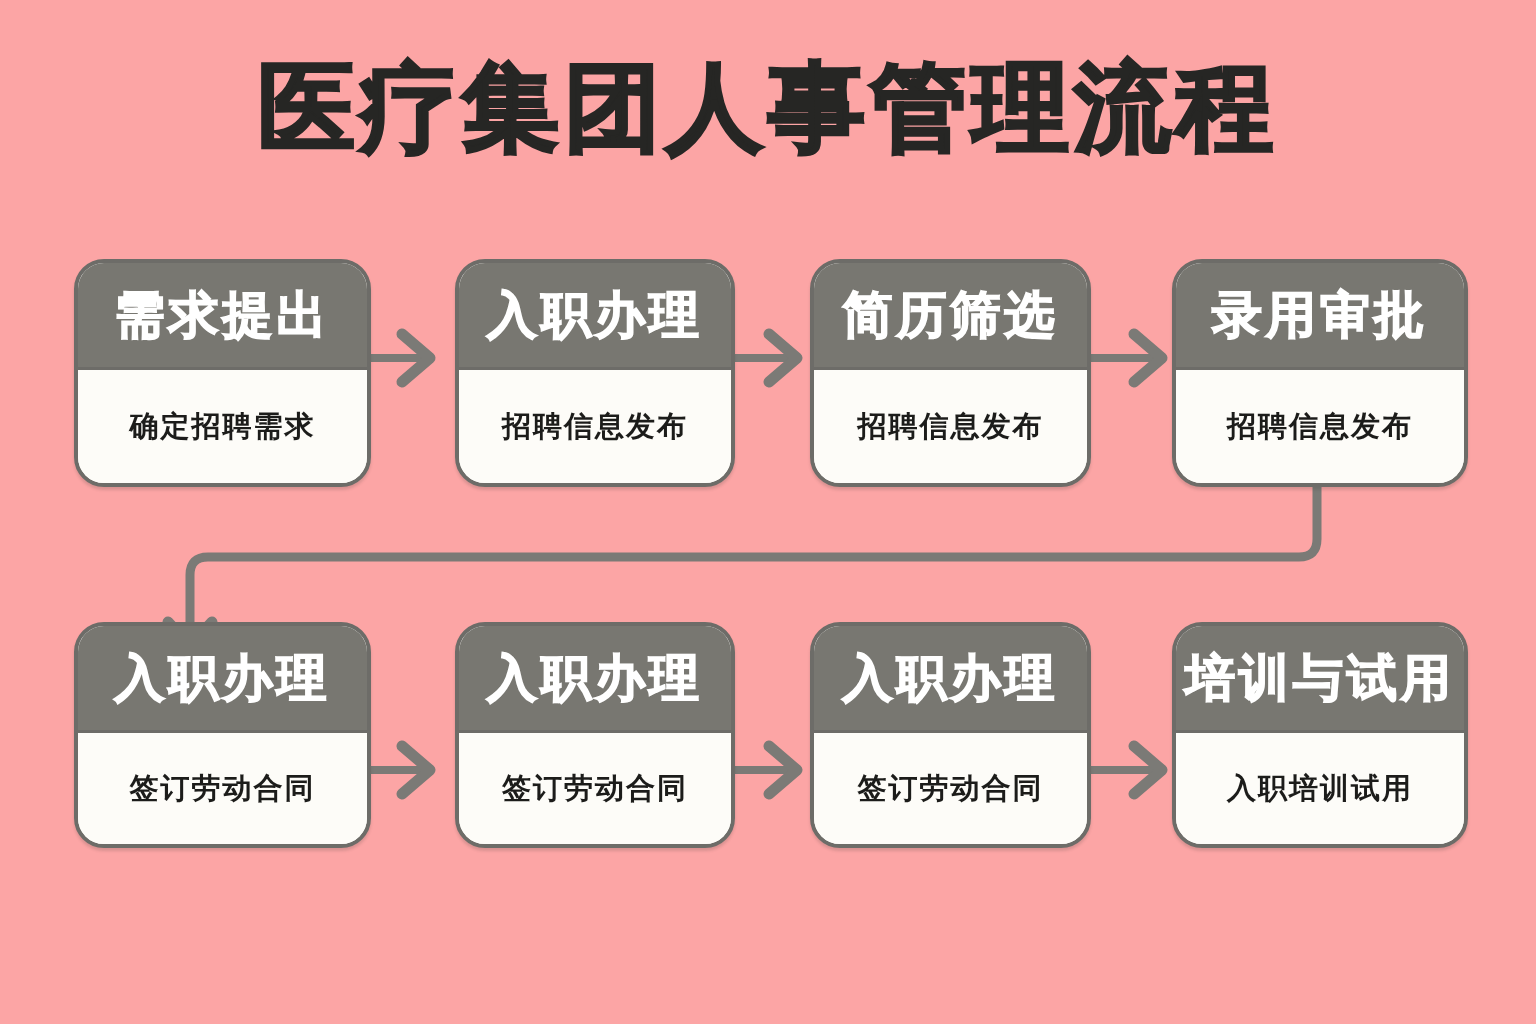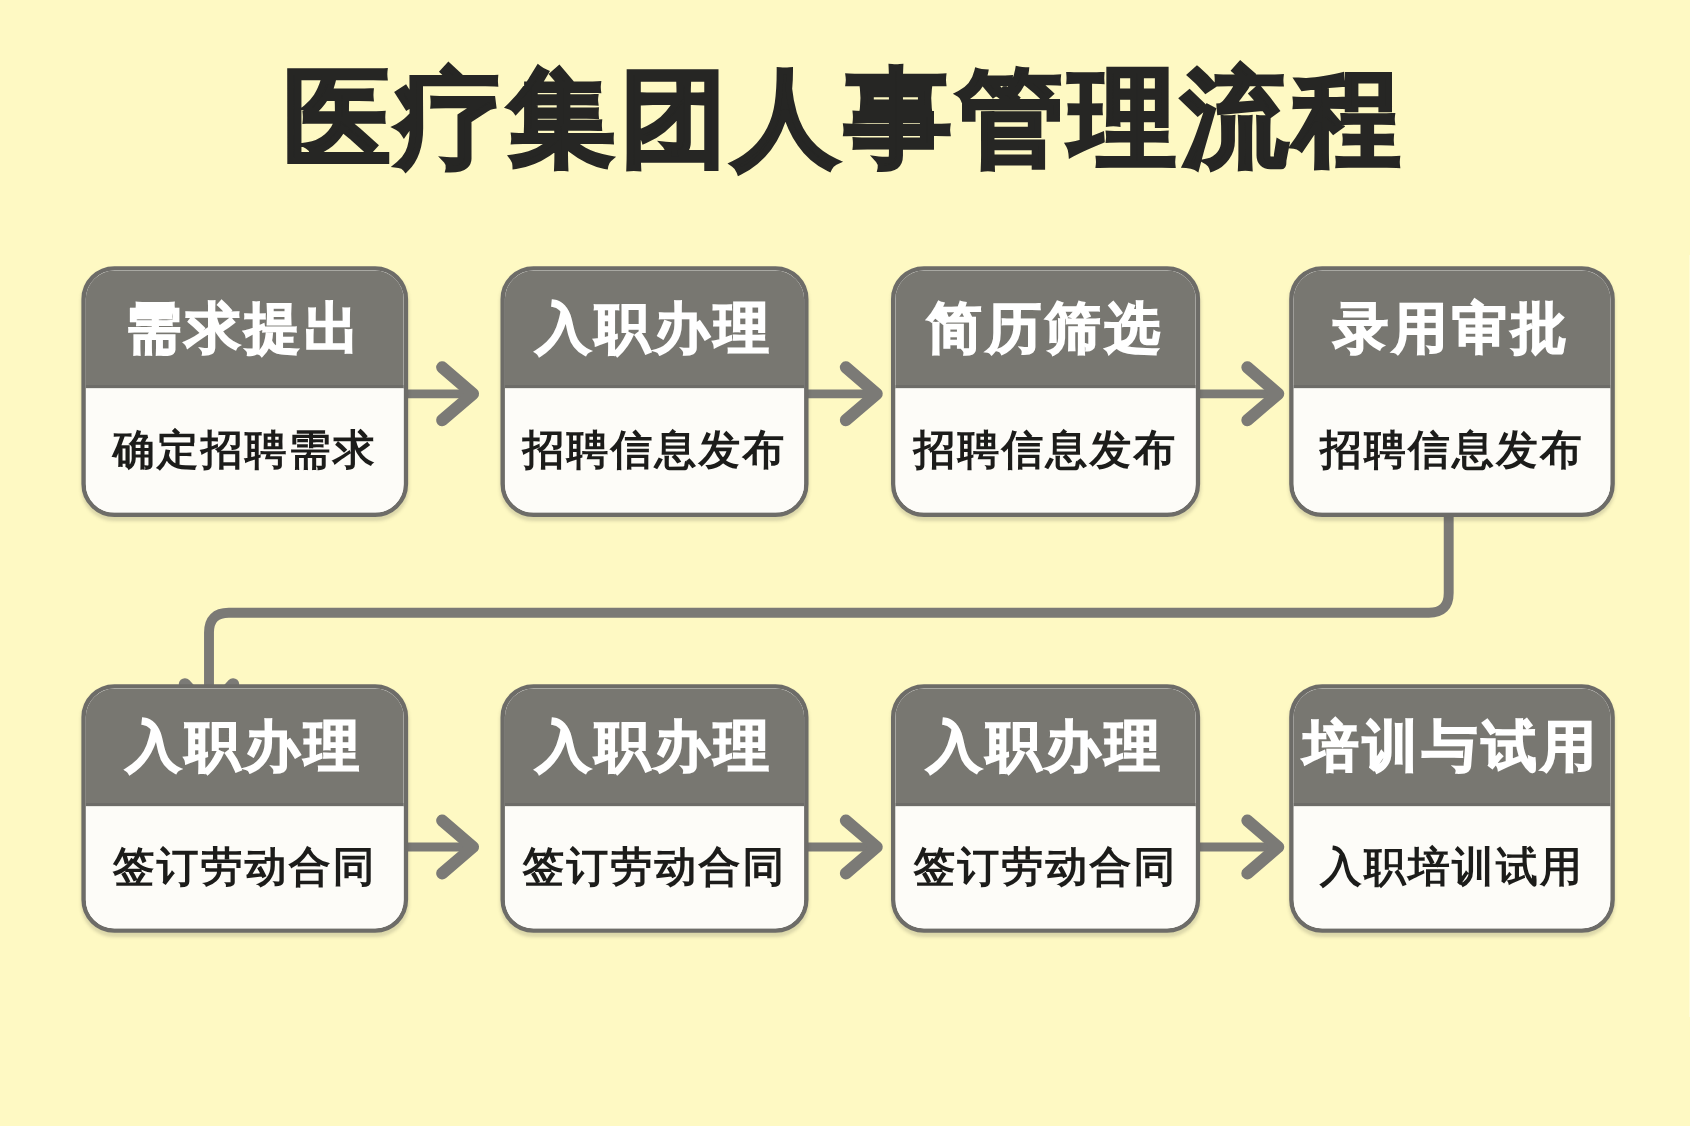--- a/index.html
+++ b/index.html
@@ -6,21 +6,21 @@
     margin: 0;
     padding: 0;
   }
   body {
     font-family: "Liberation Sans", "DejaVu Sans", sans-serif;
   }
   .canvas {
     position: relative;
     width: 1536px;
     height: 1024px;
-    background: #fef9c3;
+    background: #fca5a5;
     overflow: hidden;
   }
   .page-title {
     position: absolute;
     top: 52px;
     left: 0;
     width: 1536px;
     text-align: center;
     font-size: 97px;
     line-height: 1.15;
@@ -60,30 +60,30 @@
     letter-spacing: 4px;
     -webkit-text-stroke: 1.5px #ffffff;
   }
   .flow-box-body {
     flex: 1 1 auto;
     display: flex;
     align-items: center;
     justify-content: center;
     background: #fdfcf8;
     color: #1c1c1a;
-    font-size: 38px;
+    font-size: 29px;
     font-weight: 700;
     letter-spacing: 2px;
   }
   
   .col-1 { left: 74px;   width: 289px; }
   .col-2 { left: 455px;  width: 272px; }
   .col-3 { left: 810px;  width: 273px; }
   .col-4 { left: 1172px; width: 288px; }
-  .row-1 { top: 242px; height: 220px; }
+  .row-1 { top: 259px; height: 220px; }
   .row-2 { top: 622px; height: 218px; }
 </style>
 </head>
 <body>
 
 <div class="canvas">
 
   <div class="page-title">医疗集团人事管理流程</div>
 
   <svg class="connector-layer" viewBox="0 0 1536 1024" xmlns="http://www.w3.org/2000/svg">

